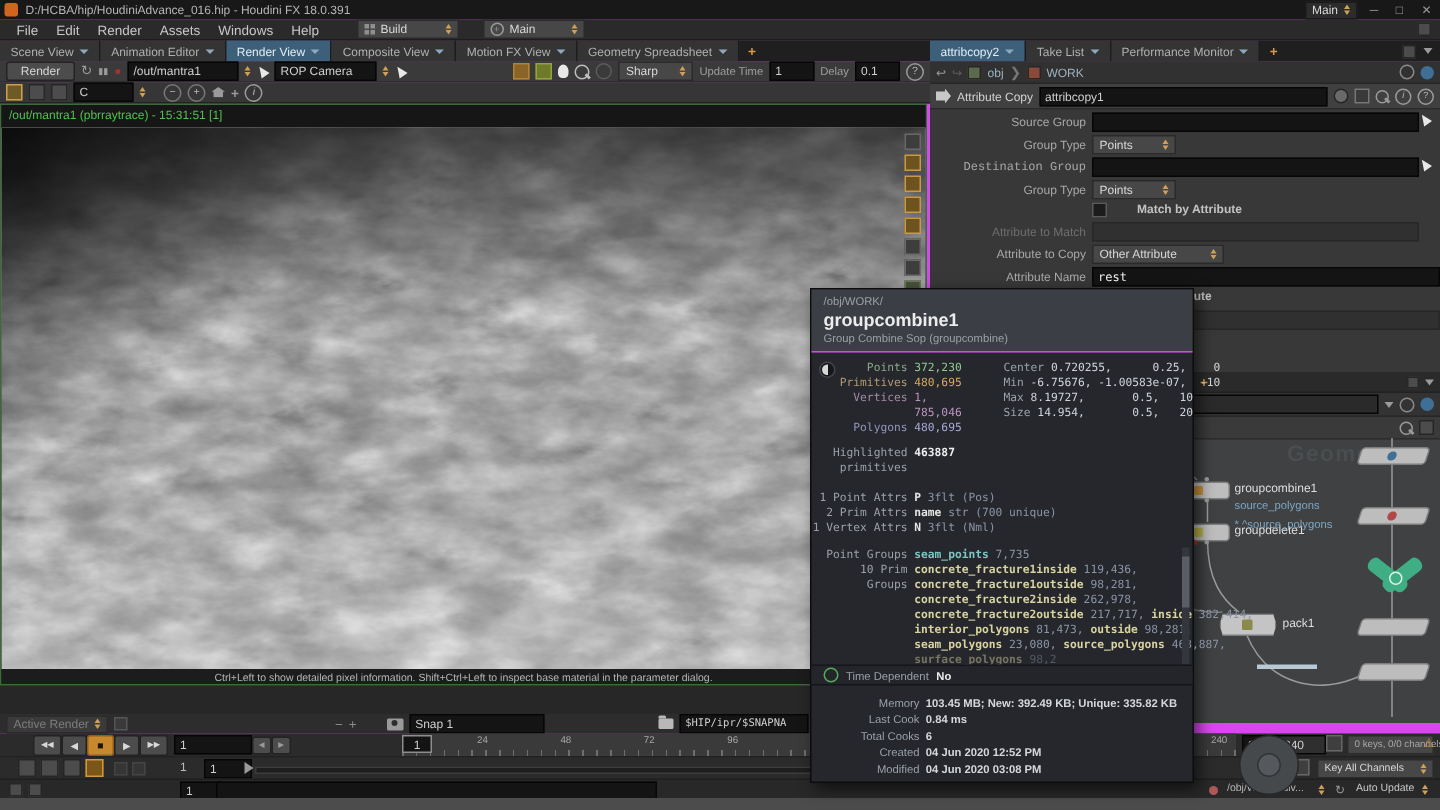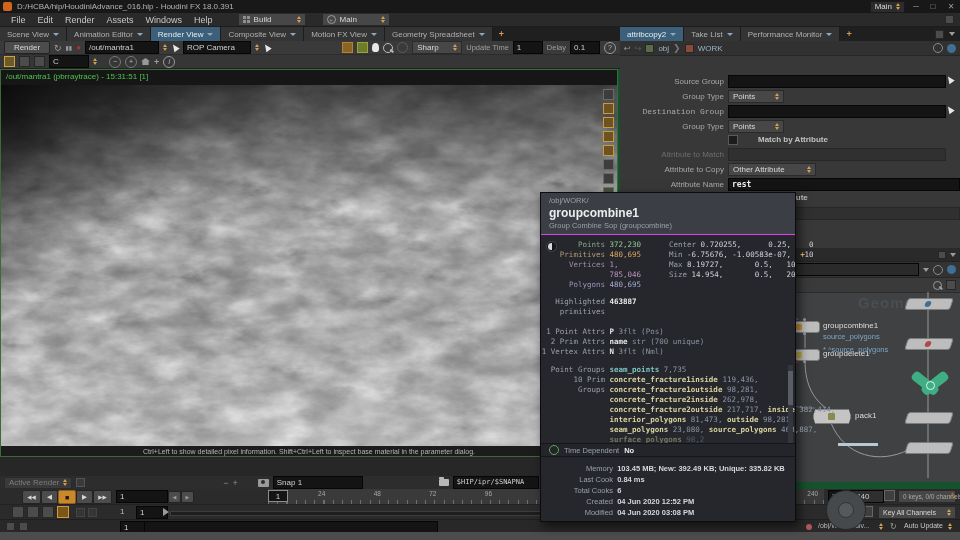--- a/index.html
+++ b/index.html
@@ -1,16 +1,16 @@
 <!DOCTYPE html>
 <html><head>
 <meta charset="utf-8">
 <style>
   html,body{margin:0;padding:0;background:#111;}
-  #app{position:relative;width:960px;height:540px;background:#14532d;overflow:hidden;
+  #app{position:relative;width:960px;height:540px;background:#d946ef;overflow:hidden;
        font-family:"Liberation Sans","DejaVu Sans",sans-serif;font-size:9px;color:#c8c8c8;}
   .abs{position:absolute;}
   .row{display:flex;align-items:center;}
   .field{background:#141414;border:1px solid #060606;color:#cfcfcf;height:11px;line-height:11px;
          padding:0 3px;font-size:8px;white-space:nowrap;overflow:hidden;}
   .sel{background:#474747;border:1px solid #2a2a2a;height:11px;padding:0 4px;font-size:8px;color:#d8d8d8;
        display:inline-flex;align-items:center;gap:4px;white-space:nowrap;}
   .dd{display:inline-flex;flex-direction:column;gap:1px;align-items:center;}
   .dd .u{width:0;height:0;border-left:2.5px solid transparent;border-right:2.5px solid transparent;border-bottom:3px solid #cfa055;}
   .dd .d{width:0;height:0;border-left:2.5px solid transparent;border-right:2.5px solid transparent;border-top:3px solid #cfa055;}
@@ -363,20 +363,32 @@
       <span style="color:#5e5e5e;font-size:8px;">↪</span>
       <span class="icon-sq" style="width:9px;height:9px;background:#5a6a4a;"></span>
       <span style="color:#9fb3c4;font-size:8px;">obj</span>
       <span style="color:#777;">❯</span>
       <span class="icon-sq" style="width:9px;height:9px;background:#8a4a3a;"></span>
       <span style="color:#9fb3c4;font-size:8px;flex:1;">WORK</span>
       <span style="width:8px;height:8px;border:1px solid #8a8a8a;border-radius:50%;display:inline-block;"></span>
       <span style="width:9px;height:9px;border-radius:50%;background:#3f6f94;display:inline-block;"></span>
     </div>
 
+    <div class="row" style="height:16px;background:#404040;border-bottom:1px solid #2a2a2a;gap:4px;padding:0 4px;">
+      <span style="width:10px;height:10px;background:#c8c8c8;clip-path:polygon(0 20%,60% 20%,60% 0,100% 50%,60% 100%,60% 80%,0 80%);display:inline-block;"></span>
+      <span style="font-size:8px;color:#d2d2d2;white-space:nowrap;">Attribute Copy</span>
+      <span class="field" style="flex:1;"><span>attribcopy1</span></span>
+      <span class="icon-sq" style="width:10px;height:10px;border-radius:50%;background:#6a6a6a;"></span>
+      <span class="icon-sq" style="width:10px;height:10px;background:#3a3a3a;border-color:#777;"></span>
+      <span style="width:7px;height:7px;border:1.5px solid #9a9a9a;border-radius:50%;position:relative;display:inline-block;">
+          <i style="position:absolute;left:5px;top:5px;width:4px;height:1.5px;background:#9a9a9a;transform:rotate(45deg);"></i>
+        </span>
+      <span style="width:9px;height:9px;border:1px solid #9a9a9a;border-radius:50%;display:inline-flex;align-items:center;justify-content:center;font-size:6px;color:#bdbdbd;font-style:italic;">i</span>
+      <span style="width:9px;height:9px;border:1px solid #9a9a9a;border-radius:50%;display:inline-flex;align-items:center;justify-content:center;font-size:6px;color:#bdbdbd;">?</span>
+    </div>
 
     <div class="abs" style="left:0;top:31px;width:340px;height:176px;">
       <span class="plabel" style="top:5px;">Source Group</span>
       <span class="field" style="position:absolute;left:108px;top:3px;width:210px;"></span>
       <span class="cursor-arrow" style="position:absolute;left:326px;top:3px;transform:rotate(-35deg) scale(.8);"></span>
 
       <span class="plabel" style="top:20px;">Group Type</span>
       <span class="sel" style="position:absolute;left:108px;top:18px;width:46px;">
           <span style="flex:1">Points</span>
           <span class="dd">
@@ -407,21 +419,21 @@
       <span class="plabel" style="top:93px;">Attribute to Copy</span>
       <span class="sel" style="position:absolute;left:108px;top:91px;width:78px;">
           <span style="flex:1">Other Attribute</span>
           <span class="dd">
             <i class="u"></i>
             <i class="d"></i>
           </span>
         </span>
 
       <span class="plabel" style="top:108px;">Attribute Name</span>
-      <span class="field mono" style="position:absolute;left:108px;top:106px;width:224px;color:#f0f0f0;font-weight:bold;"><span>rest</span></span>
+      <span class="field mono" style="position:absolute;left:108px;top:106px;width:224px;color:#f0f0f0;font-weight:normal;"><span>rest</span></span>
 
       <span class="cb" style="position:absolute;left:108px;top:121px;"></span>
       <span style="position:absolute;left:122px;top:121px;font-size:8px;color:#c2c2c2;font-weight:bold;">Match P Attribute</span>
 
       <span class="cb" style="position:absolute;left:4px;top:136px;background:#2a2a2a;border-color:#444;"></span>
       <span class="plabel dim" style="top:137px;">New Name</span>
       <span class="field" style="position:absolute;left:108px;top:135px;width:224px;background:#303030;border-color:#272727;"></span>
     </div>
   </div>
 

